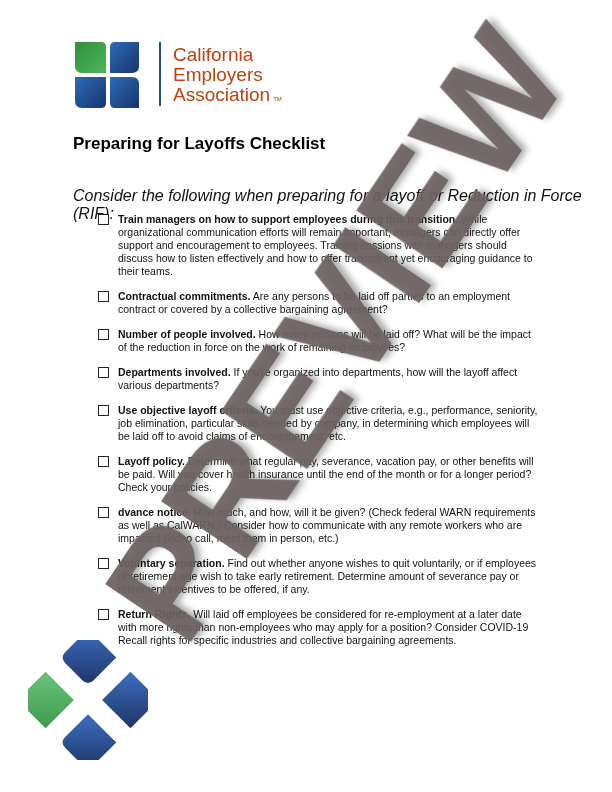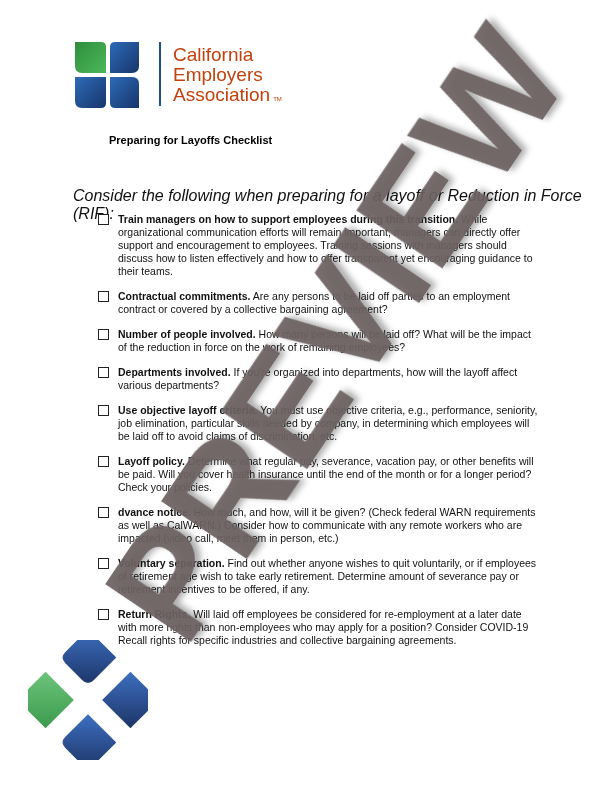--- a/index.html
+++ b/index.html
@@ -7,21 +7,21 @@
          font-family:"Liberation Sans", sans-serif; color:#111; }
   .page { position:absolute; left:0; top:0; width:612px; height:792px; }
 
   
   .logo { position:absolute; left:73px; top:40px; width:220px; height:70px; }
   .logo-mark { position:absolute; left:0; top:0; width:70px; height:70px; }
   .logo-divider { position:absolute; left:86px; top:2px; width:2px; height:64px; background:#1f4e8c; }
   .logo-text { position:absolute; left:100px; top:5px; font-size:19px; line-height:20px; color:#c2410c; }
   .logo-text .tm { font-size:6px; margin-left:3px; vertical-align:baseline; }
 
-  .title { position:absolute; left:73px; top:134px; font-size:11px; font-weight:bold; color:#000;margin-left:36px; }
+  .title { position:absolute; left:73px; top:134px; font-size:17px; font-weight:bold; color:#000; }
   .intro { position:absolute; left:73px; top:163px; font-size:10.5px; }
   .intro a { color:#2c3f9e; text-decoration:underline; }
   .lead { position:absolute; left:73px; top:187px; font-size:16px; font-style:italic; }
 
   .checklist { position:absolute; left:98px; top:213px; width:440px; }
   .item { position:relative; padding-left:20px; font-size:10.5px; line-height:13px; margin-bottom:12px; }
   .item .box { position:absolute; left:0; top:1px; width:9px; height:9px; border:1px solid #222; background:#fff; }
   .item b { font-weight:bold; }
 
   
@@ -62,21 +62,21 @@
   <div class="title">Preparing for Layoffs Checklist</div>
 
 
   <div class="lead">Consider the following when preparing for a layoff or Reduction in Force (RIF):</div>
 
   <div class="checklist">
     <div class="item"><span class="box"></span><b>Train managers on how to support employees during this transition.</b><span> While organizational communication efforts will remain important, managers can directly offer support and encouragement to employees. Training sessions with managers should discuss how to listen effectively and how to offer transparent yet encouraging guidance to their teams.</span></div>
     <div class="item"><span class="box"></span><b>Contractual commitments.</b><span> Are any persons to be laid off parties to an employment contract or covered by a collective bargaining agreement?</span></div>
     <div class="item"><span class="box"></span><b>Number of people involved.</b><span> How many persons will be laid off? What will be the impact of the reduction in force on the work of remaining employees?</span></div>
     <div class="item"><span class="box"></span><b>Departments involved.</b><span> If you're organized into departments, how will the layoff affect various departments?</span></div>
-    <div class="item"><span class="box"></span><b>Use objective layoff criteria.</b><span> You must use objective criteria, e.g., performance, seniority, job elimination, particular skills needed by company, in determining which employees will be laid off to avoid claims of discrimination, etc.</span></div>
+    <div class="item"><span class="box"></span><b>Use objective layoff criteria.</b><span> You must use objective criteria, e.g., performance, seniority, job elimination, particular skills needed by company, in determining which employees will be laid off to avoid claims of encouragement, etc.</span></div>
     <div class="item"><span class="box"></span><b>Layoff policy.</b><span> Determine what regular pay, severance, vacation pay, or other benefits will be paid. Will you cover health insurance until the end of the month or for a longer period?Check your policies.</span></div>
     <div class="item"><span class="box"></span><b>dvance notice.</b><span> How much, and how, will it be given?  (Check federal WARN requirements as well as CalWARN.) Consider how to communicate with any remote workers who are impacted (video call, meet them in person, etc.)</span></div>
     <div class="item"><span class="box"></span><b>Voluntary separation.</b><span> Find out whether anyone wishes to quit voluntarily, or if employees of retirement age wish to take early retirement. Determine amount of severance pay or retirement incentives to be offered, if any.</span></div>
     <div class="item"><span class="box"></span><b>Return Rights.</b><span> Will laid off employees be considered for re-employment at a later date with more rights than non-employees who may apply for a position? Consider COVID-19 Recall rights for specific industries and collective bargaining agreements.</span></div>
   </div>
 
   <svg class="watermark" viewBox="0 0 612 792">
     <defs>
       <filter id="sh" x="-20%" y="-20%" width="140%" height="140%">
           <feDropShadow dx="4" dy="4" stdDeviation="3" flood-color="#000" flood-opacity="0.35"></feDropShadow>

